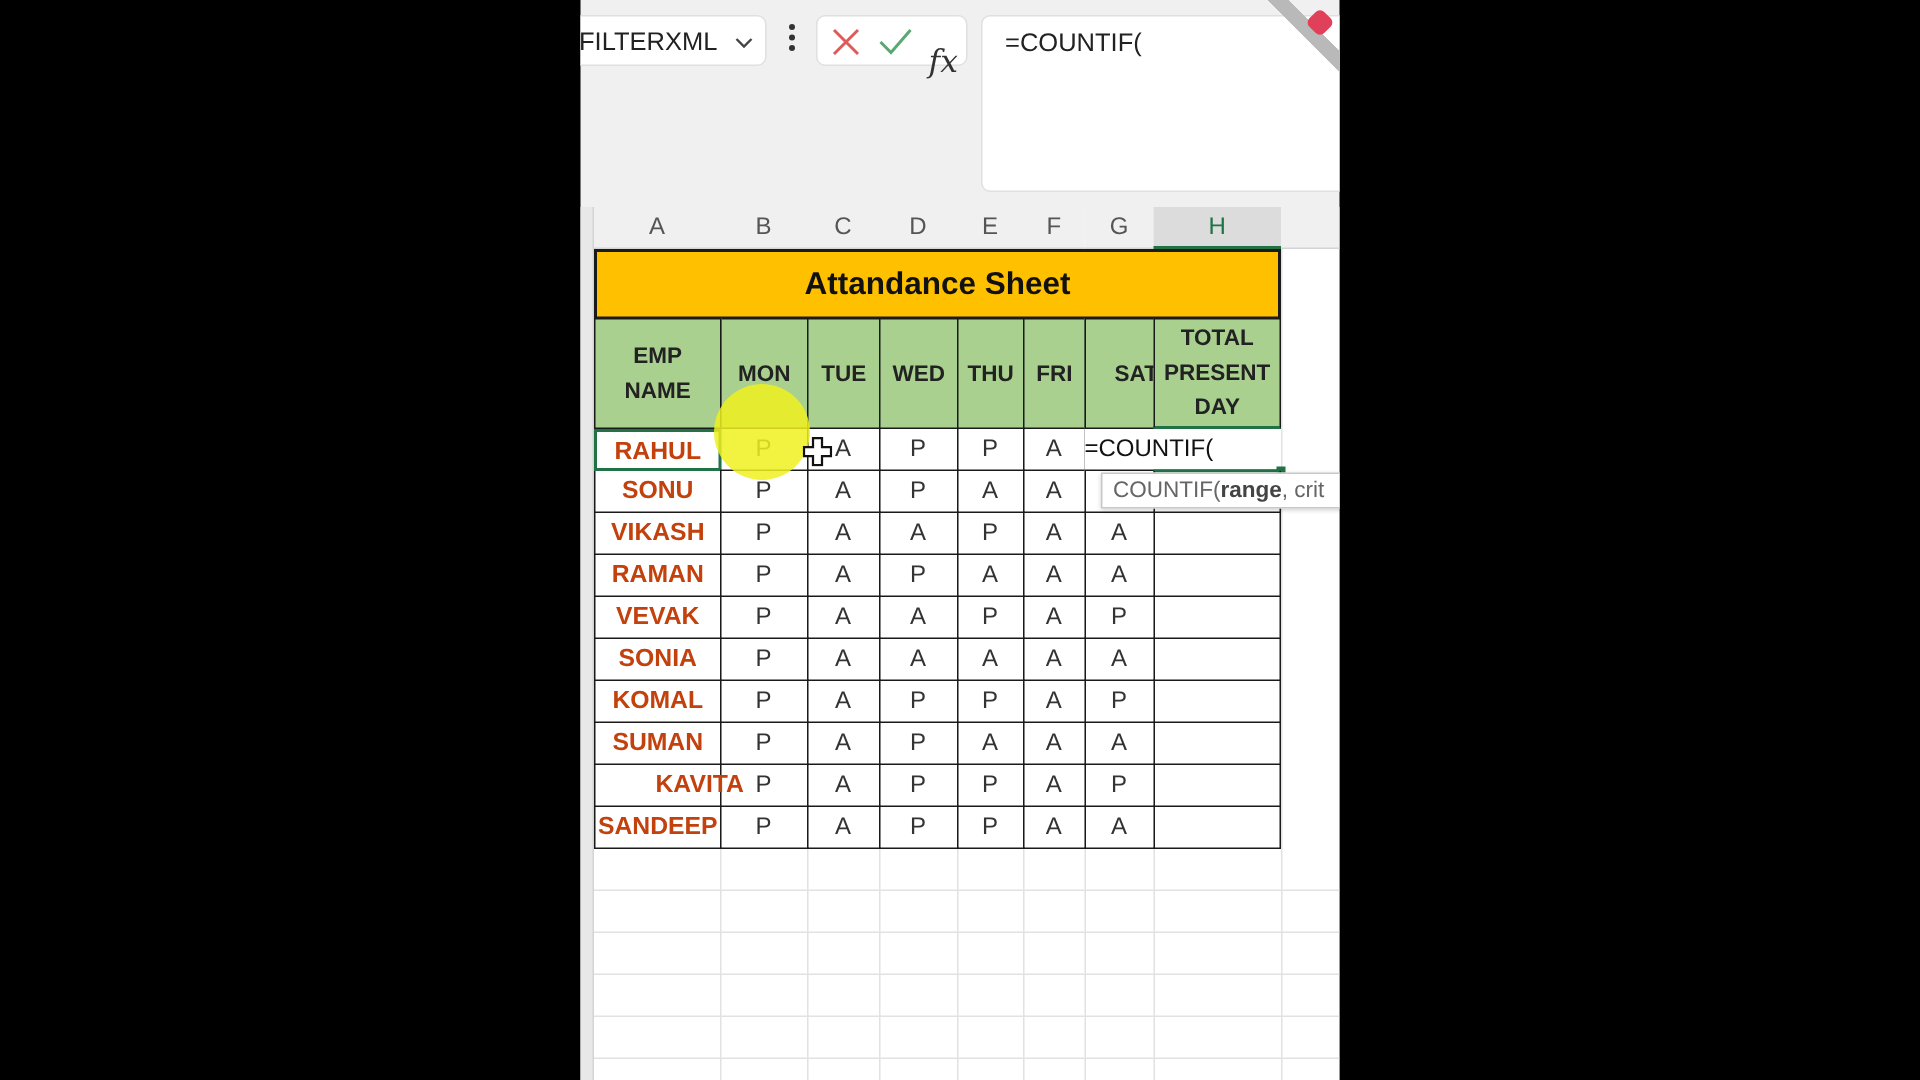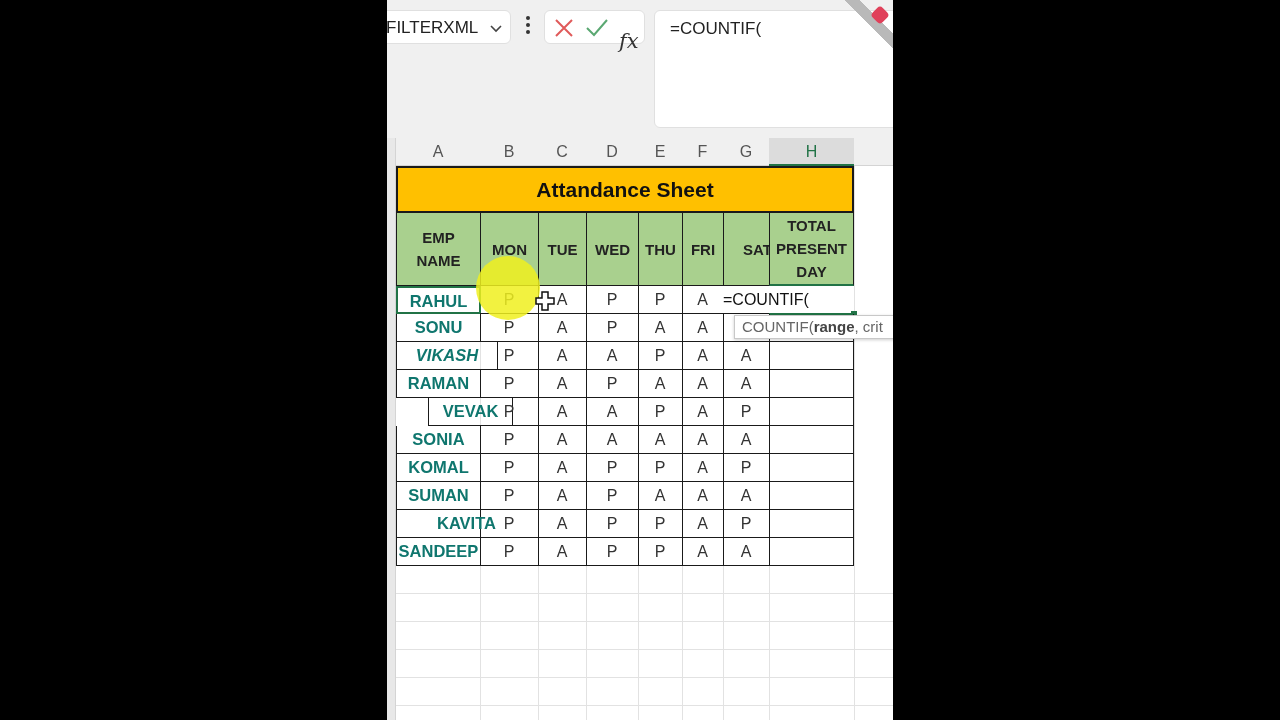--- a/index.html
+++ b/index.html
@@ -30,21 +30,21 @@
   .colhead.sel { background: #dcdcdc; border-bottom: 2px solid #217346; color: #217346; }
   .rowhead-strip { position: absolute; left: 0; top: 0; width: 9px; height: 582px; background: #e8e8e8; border-right: 1px solid #d4d4d4; }
   .gl-v { position: absolute; top: 28px; width: 1px; height: 554px; background: #e2e2e2; }
   .gl-h { position: absolute; left: 9px; width: 497px; height: 1px; background: #e2e2e2; }
 
   .title { position: absolute; left: 9px; top: 28px; width: 458px; height: 47px; background: #ffc000; border: 2px solid #1a1a1a; font-weight: bold; font-size: 21px; text-align: center; line-height: 43px; color: #111; }
 
   .hdr { position: absolute; top: 74px; height: 74px; background: #a9d08e; border: 1px solid #1a1a1a; font-weight: bold; font-size: 15px; color: #222; display: flex; align-items: center; justify-content: center; text-align: center; line-height: 23px; }
 
   .cell { position: absolute; height: 28px; border-right: 1px solid #1a1a1a; border-bottom: 1px solid #1a1a1a; font-size: 16px; color: #333; text-align: center; line-height: 27px; }
-  .cell.name { font-weight: bold; color: #0f766e; border-left: 1px solid #1a1a1a; font-size: 16.5px; }
+  .cell.name { font-weight: bold; color: #c2410c; border-left: 1px solid #1a1a1a; font-size: 16.5px; }
   .cell.active { border: 2px solid #217346; }
   .cell.h-edit { text-align: left; padding-left: 0; color: #111; font-size: 16px; border-right: 1px solid #1a1a1a; background: #fff; overflow: visible; white-space: nowrap; }
   .cell.h-edit .underline { position: absolute; left: 0; bottom: -2px; width: 85px; height: 2px; background: #217346; }
   .cell.h-edit .handle { position: absolute; left: 82px; bottom: -4px; width: 6px; height: 6px; background: #217346; }
 
   .tooltip { position: absolute; left: 347px; top: 177px; width: 170px; height: 24px; background: #fff; border: 1px solid #c8c8c8; box-shadow: 0 1px 3px rgba(0,0,0,0.2); font-size: 15px; color: #666; line-height: 22px; padding-left: 7px; white-space: nowrap; overflow: hidden; }
   .tooltip b { color: #444; }
 
   .highlight { position: absolute; left: 89px; top: 118px; width: 64px; height: 64px; border-radius: 50%; background: rgba(240, 240, 30, 0.85); }
   .cursor { position: absolute; left: 148px; top: 153px; width: 20px; height: 20px; }
@@ -143,37 +143,37 @@
         <div class="cell " style="left: 295px; width: 42px; top: 148px;">A</div>
         <div class="cell h-edit" style="left: 336px; width: 131px; top: 148px; border-right: none;"><span>=COUNTIF(</span><div class="underline" style="left: 46px;"></div><div class="handle" style="left: 128px;"></div></div>
         <div class="cell name" style="left: 9px; width: 85px; top: 176px;">SONU</div>
         <div class="cell " style="left: 93px; width: 59px; top: 176px;">P</div>
         <div class="cell " style="left: 151px; width: 49px; top: 176px;">A</div>
         <div class="cell " style="left: 199px; width: 53px; top: 176px;">P</div>
         <div class="cell " style="left: 251px; width: 45px; top: 176px;">A</div>
         <div class="cell " style="left: 295px; width: 42px; top: 176px;">A</div>
         <div class="cell " style="left: 336px; width: 47px; top: 176px;"></div>
         <div class="cell " style="left: 382px; width: 85px; top: 176px;"></div>
-        <div class="cell name" style="left: 9px; width: 102px; top: 204px; font-style: italic;">VIKASH</div>
+        <div class="cell name" style="left: 9px; width: 85px; top: 204px;">VIKASH</div>
         <div class="cell " style="left: 93px; width: 59px; top: 204px;">P</div>
         <div class="cell " style="left: 151px; width: 49px; top: 204px;">A</div>
         <div class="cell " style="left: 199px; width: 53px; top: 204px;">A</div>
         <div class="cell " style="left: 251px; width: 45px; top: 204px;">P</div>
         <div class="cell " style="left: 295px; width: 42px; top: 204px;">A</div>
         <div class="cell " style="left: 336px; width: 47px; top: 204px;">A</div>
         <div class="cell " style="left: 382px; width: 85px; top: 204px;"></div>
         <div class="cell name" style="left: 9px; width: 85px; top: 232px;">RAMAN</div>
         <div class="cell " style="left: 93px; width: 59px; top: 232px;">P</div>
         <div class="cell " style="left: 151px; width: 49px; top: 232px;">A</div>
         <div class="cell " style="left: 199px; width: 53px; top: 232px;">P</div>
         <div class="cell " style="left: 251px; width: 45px; top: 232px;">A</div>
         <div class="cell " style="left: 295px; width: 42px; top: 232px;">A</div>
         <div class="cell " style="left: 336px; width: 47px; top: 232px;">A</div>
         <div class="cell " style="left: 382px; width: 85px; top: 232px;"></div>
-        <div class="cell name" style="left: 9px; width: 85px; top: 260px; margin-left: 32px;">VEVAK</div>
+        <div class="cell name" style="left: 9px; width: 85px; top: 260px;">VEVAK</div>
         <div class="cell " style="left: 93px; width: 59px; top: 260px;">P</div>
         <div class="cell " style="left: 151px; width: 49px; top: 260px;">A</div>
         <div class="cell " style="left: 199px; width: 53px; top: 260px;">A</div>
         <div class="cell " style="left: 251px; width: 45px; top: 260px;">P</div>
         <div class="cell " style="left: 295px; width: 42px; top: 260px;">A</div>
         <div class="cell " style="left: 336px; width: 47px; top: 260px;">P</div>
         <div class="cell " style="left: 382px; width: 85px; top: 260px;"></div>
         <div class="cell name" style="left: 9px; width: 85px; top: 288px;">SONIA</div>
         <div class="cell " style="left: 93px; width: 59px; top: 288px;">P</div>
         <div class="cell " style="left: 151px; width: 49px; top: 288px;">A</div>

